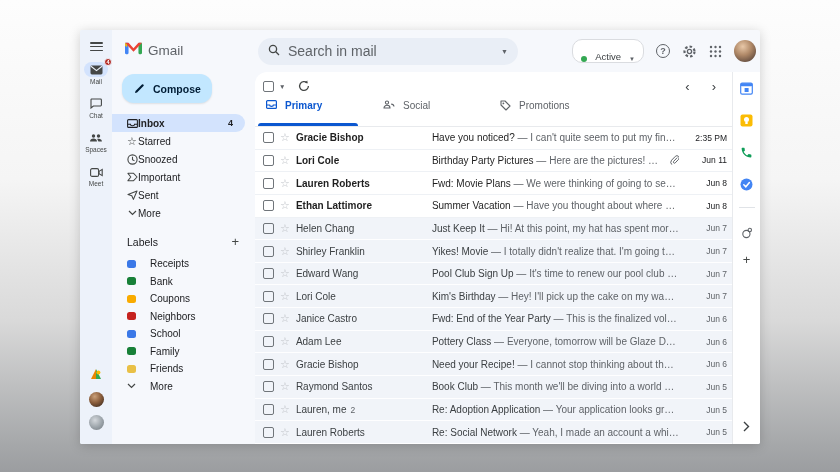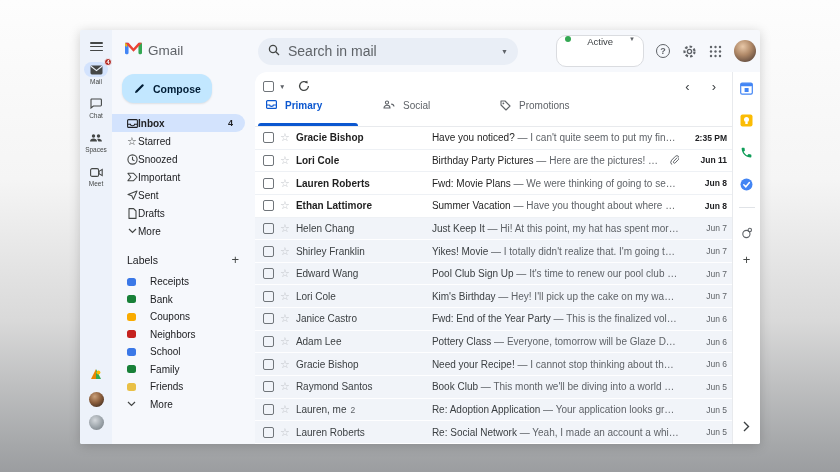--- a/index.html
+++ b/index.html
@@ -42,21 +42,21 @@
   .label-chip{width:9px;height:8px;border-radius:2.5px;flex-shrink:0}
 
   
   .main{flex:1;display:flex;flex-direction:column;min-width:0}
   .topbar{height:42px;display:flex;align-items:center;padding-left:3px}
   .searchbar{width:260px;height:27px;background:#e9eef6;border-radius:14px;display:flex;align-items:center;gap:8px;padding:0 10px}
   .search-input{flex:1;border:none;background:transparent;outline:none;font-size:14px;color:#202124;font-family:Liberation Sans, sans-serif}
   .search-input::placeholder{color:#5f6368}
   .search-caret{font-size:7px;color:#5f6368;cursor:pointer}
   .topbar-right{margin-left:auto;display:flex;align-items:center;gap:12px;padding-right:4px}
-  .status-pill{height:32px;background:#fff;border:1px solid #dadce0;border-radius:10px;display:flex;align-items:flex-start;gap:16px;padding:0 8px;cursor:pointer}
+  .status-pill{height:24px;background:#fff;border:1px solid #dadce0;border-radius:10px;display:flex;align-items:flex-end;gap:8px;padding:0 8px;cursor:pointer}
   .status-dot{width:6px;height:6px;border-radius:50%}
   .status-label{font-size:9.5px;color:#3c4043}
   .status-caret{font-size:6px;color:#5f6368}
   .help-icon{width:14px;height:14px;border:1.3px solid #5f6368;border-radius:50%;display:flex;align-items:center;justify-content:center;
     font-size:9px;font-weight:bold;color:#5f6368;cursor:pointer}
   .iconbtn{cursor:pointer;display:flex;align-items:center;justify-content:center}
   .avatar{width:22px;height:22px;border-radius:50%;cursor:pointer;
     background:radial-gradient(circle at 40% 30%,#e8c8a8 0%,#b08968 42%,#6b5344 78%,#4a3a30 100%)}
 
   .content{flex:1;display:flex;min-height:0}
@@ -80,21 +80,21 @@
   .star{color:#c0c4c9;font-size:11px;line-height:1;cursor:pointer;flex-shrink:0}
   .sender{width:130px;flex-shrink:0;font-size:10px;color:#3c4043;white-space:nowrap;overflow:hidden;display:flex;align-items:baseline;gap:4px}
   .row.unread .sender{font-weight:bold;color:#1f1f1f}
   .tcount{font-size:8.5px;color:#5f6368;font-weight:normal}
   .subjline{flex:1;min-width:0;font-size:10px;color:#5f6368;white-space:nowrap;overflow:hidden;text-overflow:ellipsis}
   .subject{color:#3c4043}
   .row.unread .subject{font-weight:normal;color:#1f1f1f}
   .snippet::before{content:" \2014  "}
   .clip{flex-shrink:0;display:flex;align-items:center}
   .date{width:42px;flex-shrink:0;text-align:right;font-size:8.5px;color:#5f6368;white-space:nowrap}
-  .row.unread .date{font-weight:bold;color:#202124}
+  .row.unread .date{font-weight:normal;color:#202124}
 
   
   .sidepanel{width:28px;background:#fff;border-left:1px solid #e8eaed;display:flex;flex-direction:column;align-items:center;flex-shrink:0}
   .sp-icon{width:15px;height:15px;margin-top:17px;cursor:pointer;display:flex;align-items:center;justify-content:center}
   .sp-icon.first{margin-top:9px}
   .sp-divider{width:16px;height:1px;background:#e0e3e7;margin-top:15px}
   .sp-plus{font-size:13px;color:#444746;margin-top:13px;cursor:pointer;line-height:1}
   .sp-expand{margin-top:auto;margin-bottom:12px;cursor:pointer;display:flex}
 </style>
 </head>
@@ -226,28 +226,20 @@
         </span>
         <span>Important</span>
       </div>
       <div class="nav-item">
         <span class="nav-icon">
           <svg width="11" height="10" viewBox="0 0 11 10">
               <path d="M1 4.6 10 1 6.4 9.4 4.8 5.8z" fill="none" stroke="#444746" stroke-width="1.1" stroke-linejoin="round"></path>
             </svg>
         </span>
         <span>Sent</span>
-      </div>
-      <div class="nav-item">
-        <span class="nav-icon">
-          <svg width="9" height="11" viewBox="0 0 9 11">
-              <path d="M1 .6h4.6L8 3v7.4H1z" fill="none" stroke="#444746" stroke-width="1.1" stroke-linejoin="round"></path>
-            </svg>
-        </span>
-        <span>Drafts</span>
       </div>
       <div class="nav-item">
         <span class="nav-icon">
           <svg width="9" height="6" viewBox="0 0 9 6">
               <path d="M1 1l3.5 3.5L8 1" fill="none" stroke="#444746" stroke-width="1.2"></path>
             </svg>
         </span>
         <span>More</span>
       </div>
 

